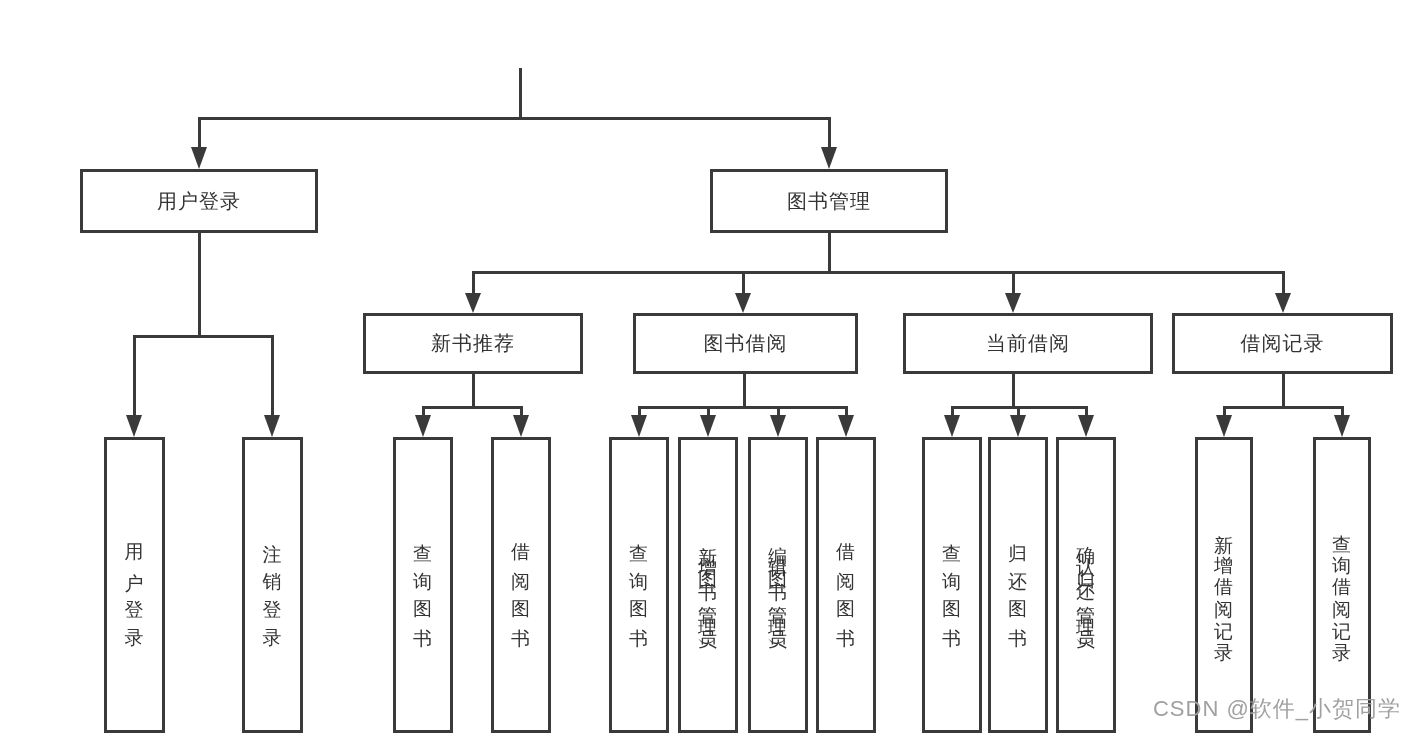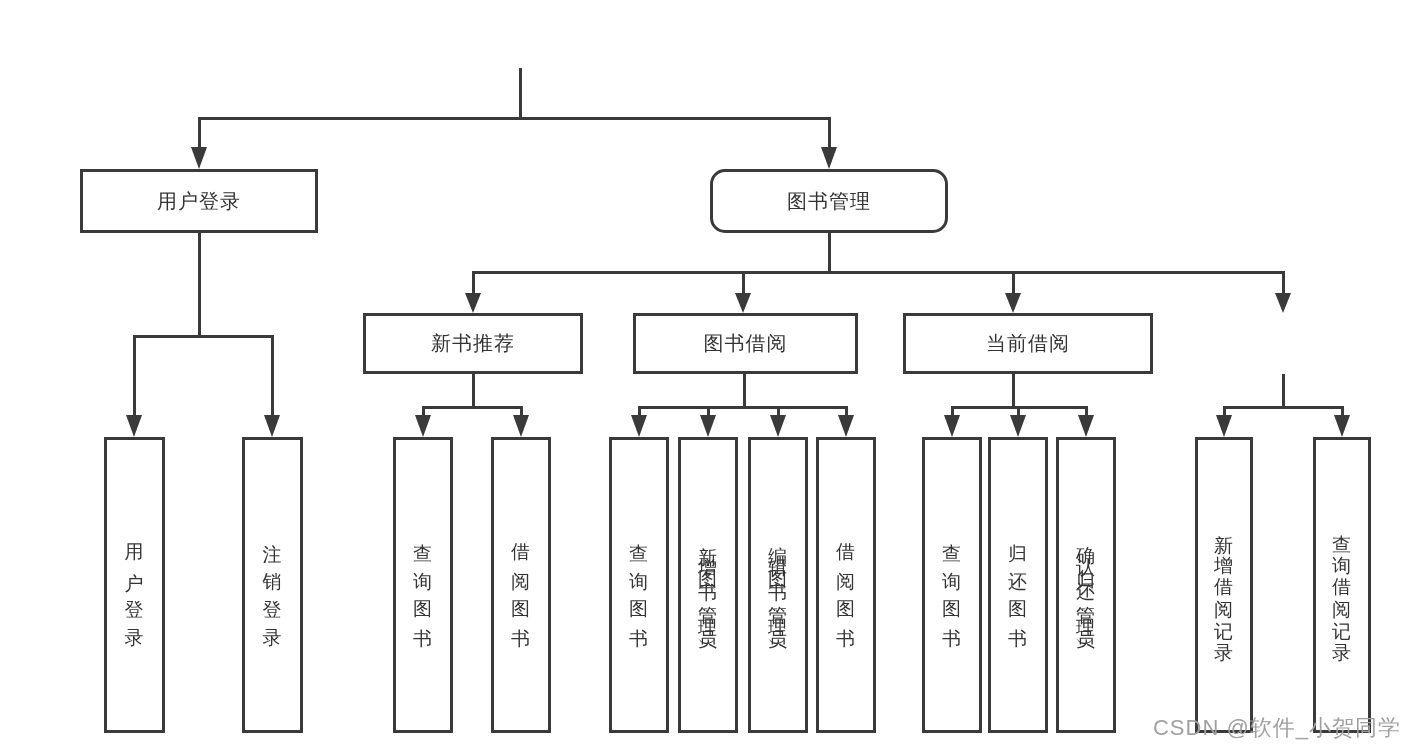--- a/index.html
+++ b/index.html
@@ -32,37 +32,38 @@
   }
   .ln{position:absolute;background:var(--line);}
   .arr{
     position:absolute;width:0;height:0;
     border-left:8px solid transparent;
     border-right:8px solid transparent;
     border-top:22px solid var(--line);
   }
   .arr.sm{border-top-width:20px;}
   #watermark{
-    position:absolute;top:713px;right:4px;
+    position:absolute;top:694px;right:4px;
     font-size:22px;color:var(--watermark);
     letter-spacing:1px;white-space:nowrap;
   }
 </style>
 </head>
 <body>
 
 <div id="stage">
 
 
   <div class="box" style="left:80px;top:169px;width:238px;height:64px;">用户登录</div>
-  <div class="box" style="left:710px;top:169px;width:238px;height:64px;border-radius:15px;">图书管理</div>
+  <div class="box" style="left:710px;top:169px;width:238px;height:64px;">图书管理</div>
 
   <div class="box" style="left:363px;top:313px;width:220px;height:61px;">新书推荐</div>
   <div class="box" style="left:633px;top:313px;width:225px;height:61px;">图书借阅</div>
   <div class="box" style="left:903px;top:313px;width:250px;height:61px;">当前借阅</div>
+  <div class="box" style="left:1172px;top:313px;width:221px;height:61px;">借阅记录</div>
 
   <div class="leafbox" style="left:104px;top:437px;width:61px;height:296px;">
     <span style="letter-spacing: 1.5em;">用户登录</span>
     </div>
   <div class="leafbox" style="left:242px;top:437px;width:61px;height:296px;">
     <span style="letter-spacing: 1.5em;">注销登录</span>
     </div>
 
   <div class="leafbox" style="left:393px;top:437px;width:60px;height:296px;">
     <span style="letter-spacing: 1.5em;">查询图书</span>

